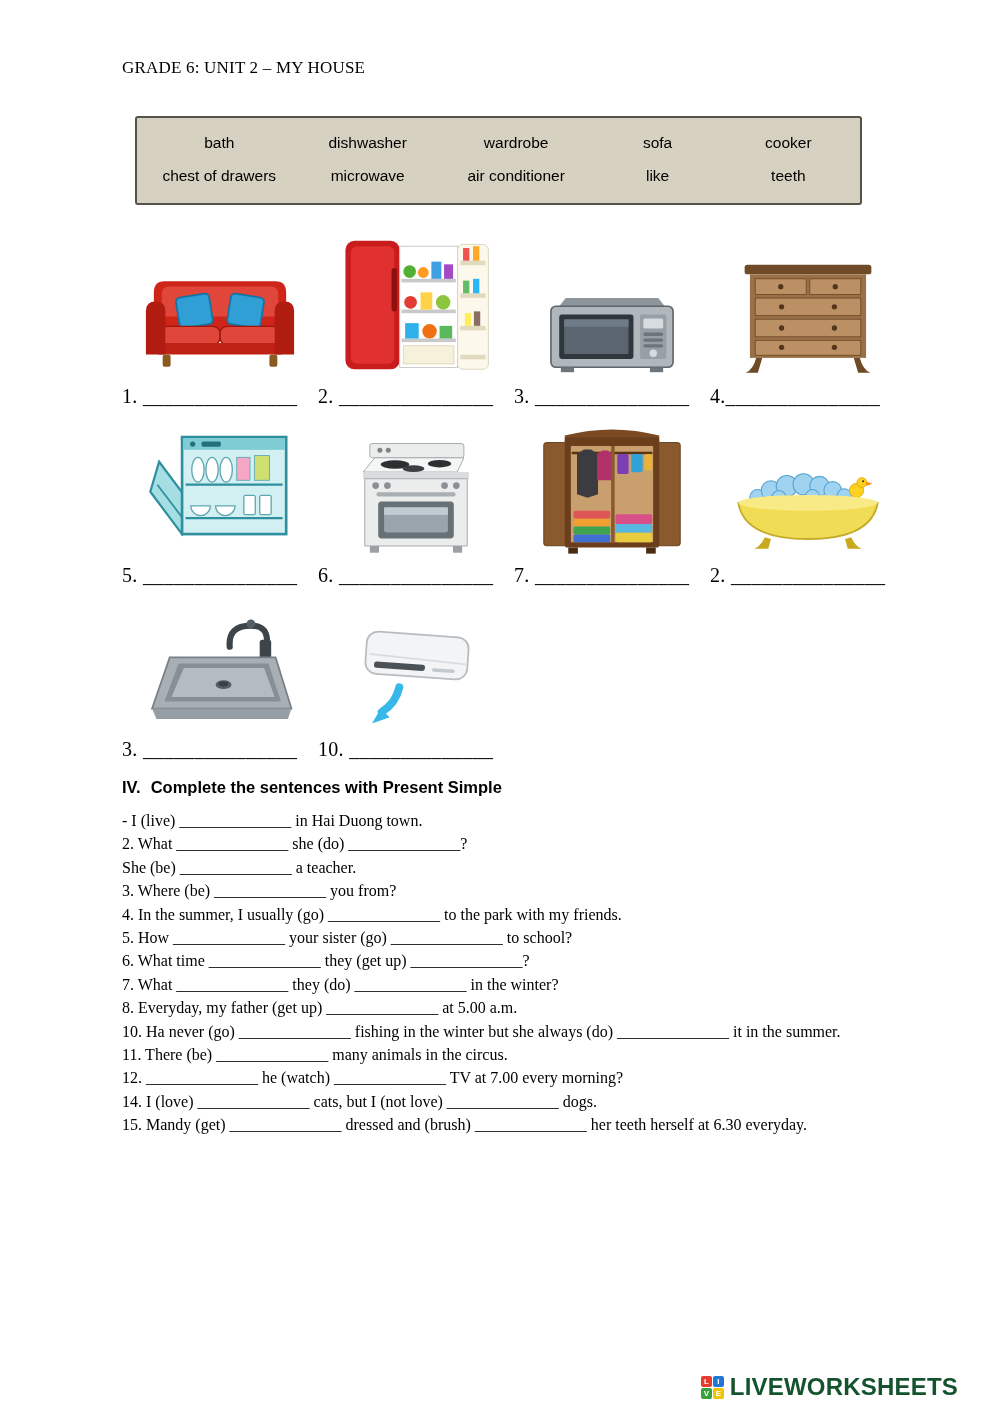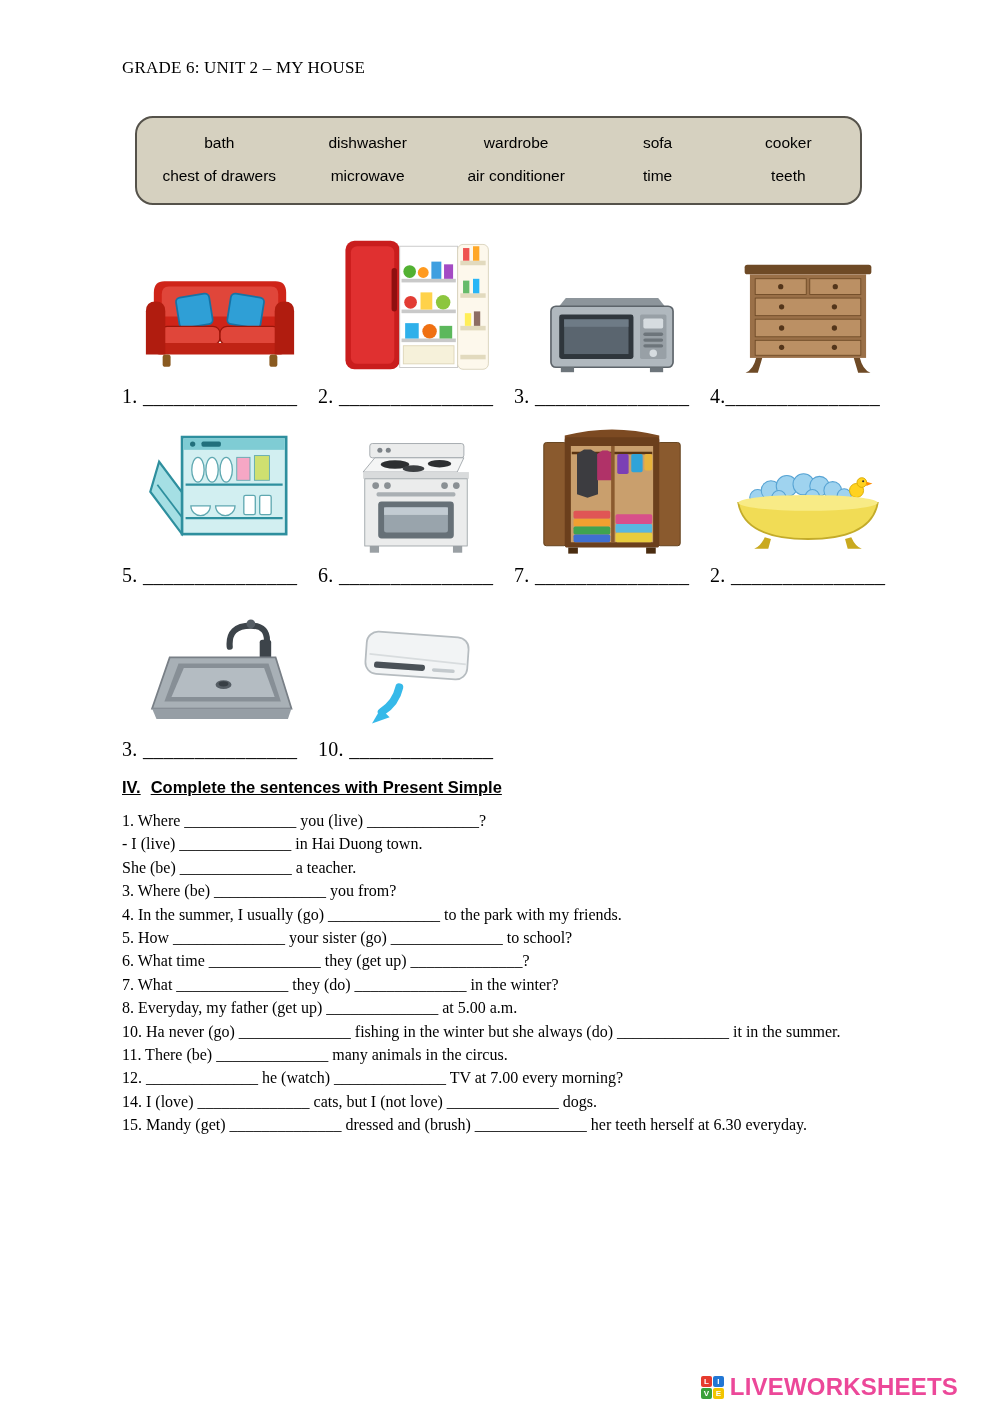--- a/index.html
+++ b/index.html
@@ -14,21 +14,21 @@
   }
   .page { padding: 58px 120px 0 122px; }
 
   .title { font-size: 17px; margin-bottom: 38px; letter-spacing: 0.2px; }
 
   .word-bank {
     margin-left: 13px;
     width: 727px;
     background: #d6d1c0;
     border: 2px solid #55524a;
-    border-radius: 18px;
+    border-radius: 3px;
     padding: 16px 8px 18px;
     font-family: "Liberation Sans", sans-serif;
     font-size: 15.5px;
   }
   .wb-row { display: grid; grid-template-columns: 21% 21% 21% 19% 18%; }
   .wb-row span { text-align: center; white-space: nowrap; }
   .wb-row + .wb-row { margin-top: 15px; }
 
   .pic-grid { margin-top: 22px; width: 784px; }
   .pic-row { display: grid; grid-template-columns: repeat(4, 196px); align-items: end; }
@@ -39,21 +39,20 @@
   .label-row {
     display: grid; grid-template-columns: repeat(4, 196px);
     margin-top: 10px; margin-bottom: 12px;
     font-size: 20px; height: 22px; letter-spacing: 0.3px;
   }
 
   .sec4-heading {
     font-family: "Liberation Sans", sans-serif;
     font-weight: bold; font-size: 16.5px;
     margin: 18px 0 12px;
-    text-decoration: underline;
   }
   .sec4-heading .num { margin-right: 10px; }
   .sentences { width: 730px; }
   .sentence { font-size: 16px; line-height: 23.4px; text-align: justify; }
 
   .footer {
     position: absolute; right: 42px; bottom: 12px;
     display: flex; align-items: center; gap: 6px;
     cursor: pointer;
   }
@@ -63,21 +62,21 @@
     color: #fff; font-family: "Liberation Sans", sans-serif;
     font-weight: bold; font-size: 8px; line-height: 11px; text-align: center;
   }
   .sq.c0 { background: #e63b2e; }
   .sq.c1 { background: #2277d4; }
   .sq.c2 { background: #3aa03a; }
   .sq.c3 { background: #f2c500; }
   .lw-text {
     font-family: "Liberation Sans", sans-serif;
     font-weight: bold; font-size: 24px;
-    color: #ec4899; letter-spacing: 0.2px;
+    color: #14532d; letter-spacing: 0.2px;
   }
   svg { display: block; }
 </style>
 </head>
 <body>
 
 <div class="page">
 
   <div class="title">GRADE 6: UNIT 2 – MY HOUSE</div>
 
@@ -86,21 +85,21 @@
       <span>bath</span>
       <span>dishwasher</span>
       <span>wardrobe</span>
       <span>sofa</span>
       <span>cooker</span>
     </div>
     <div class="wb-row">
       <span>chest of drawers</span>
       <span>microwave</span>
       <span>air conditioner</span>
-      <span>time</span>
+      <span>like</span>
       <span>teeth</span>
     </div>
   </div>
 
   <div class="pic-grid">
 
     <div class="pic-row r1">
       <div class="pic-cell">
         <svg width="150" viewBox="0 0 170 112">
           <path d="M22 6 h126 q12 0 12 13 v52 H10 V19 q0-13 12-13z" fill="#cf2418"></path>
@@ -341,22 +340,22 @@
       <div></div>
       <div></div>
     </div>
   </div>
 
   <div class="sec4">
     <div class="sec4-heading">
       <span class="num">IV.</span><span>Complete the sentences with Present Simple</span>
     </div>
     <div class="sentences">
-      <div class="sentence">1. Where ______________ you (live) ______________?</div>
       <div class="sentence">- I (live) ______________ in Hai Duong town.</div>
+      <div class="sentence">2. What ______________ she (do) ______________?</div>
       <div class="sentence">She (be) ______________ a teacher.</div>
       <div class="sentence">3. Where (be) ______________ you from?</div>
       <div class="sentence">4. In the summer, I usually (go) ______________ to the park with my friends.</div>
       <div class="sentence">5. How ______________ your sister (go) ______________ to school?</div>
       <div class="sentence">6. What time ______________ they (get up) ______________?</div>
       <div class="sentence">7. What ______________ they (do) ______________ in the winter?</div>
       <div class="sentence">8. Everyday, my father (get up) ______________ at 5.00 a.m.</div>
       <div class="sentence">10. Ha never (go) ______________ fishing in the winter but she always (do) ______________ it in the summer.</div>
       <div class="sentence">11. There (be) ______________ many animals in the circus.</div>
       <div class="sentence">12. ______________ he (watch) ______________ TV at 7.00 every morning?</div>

